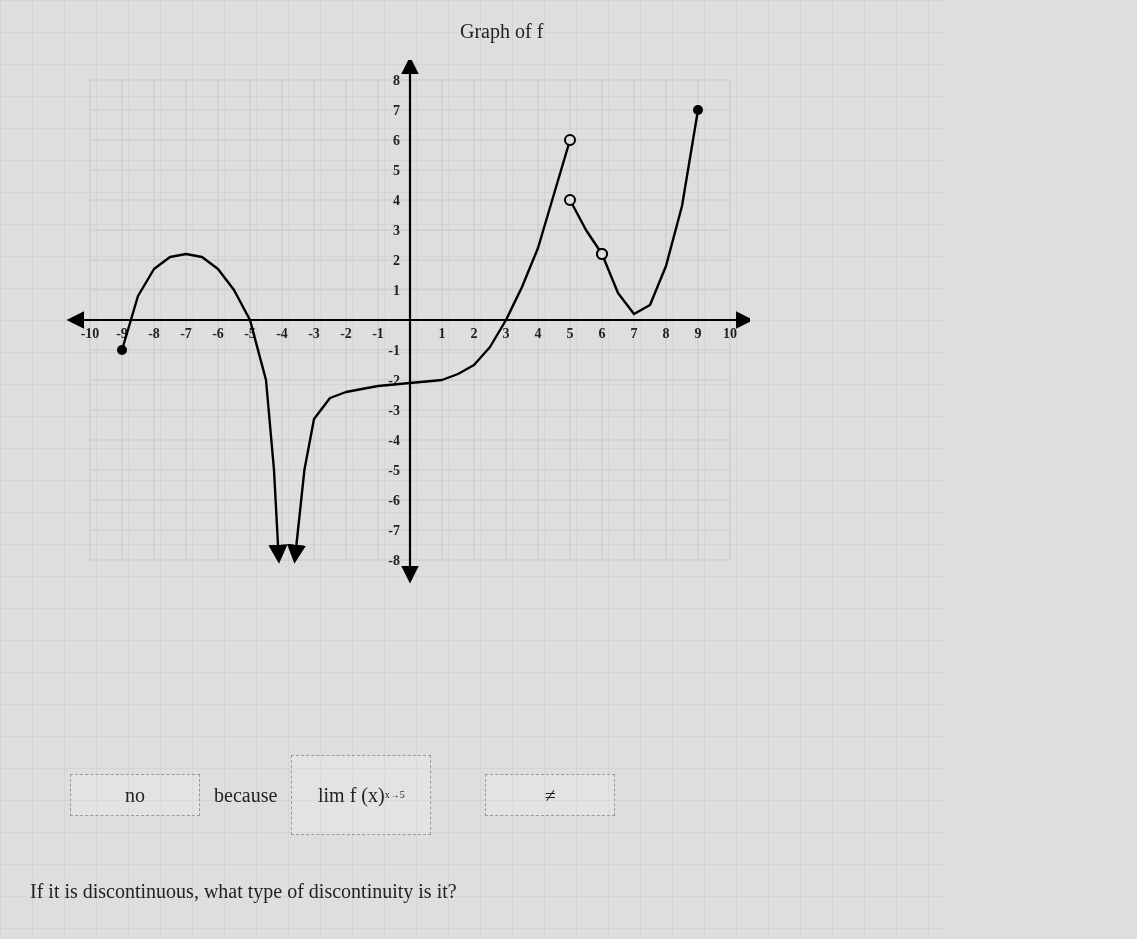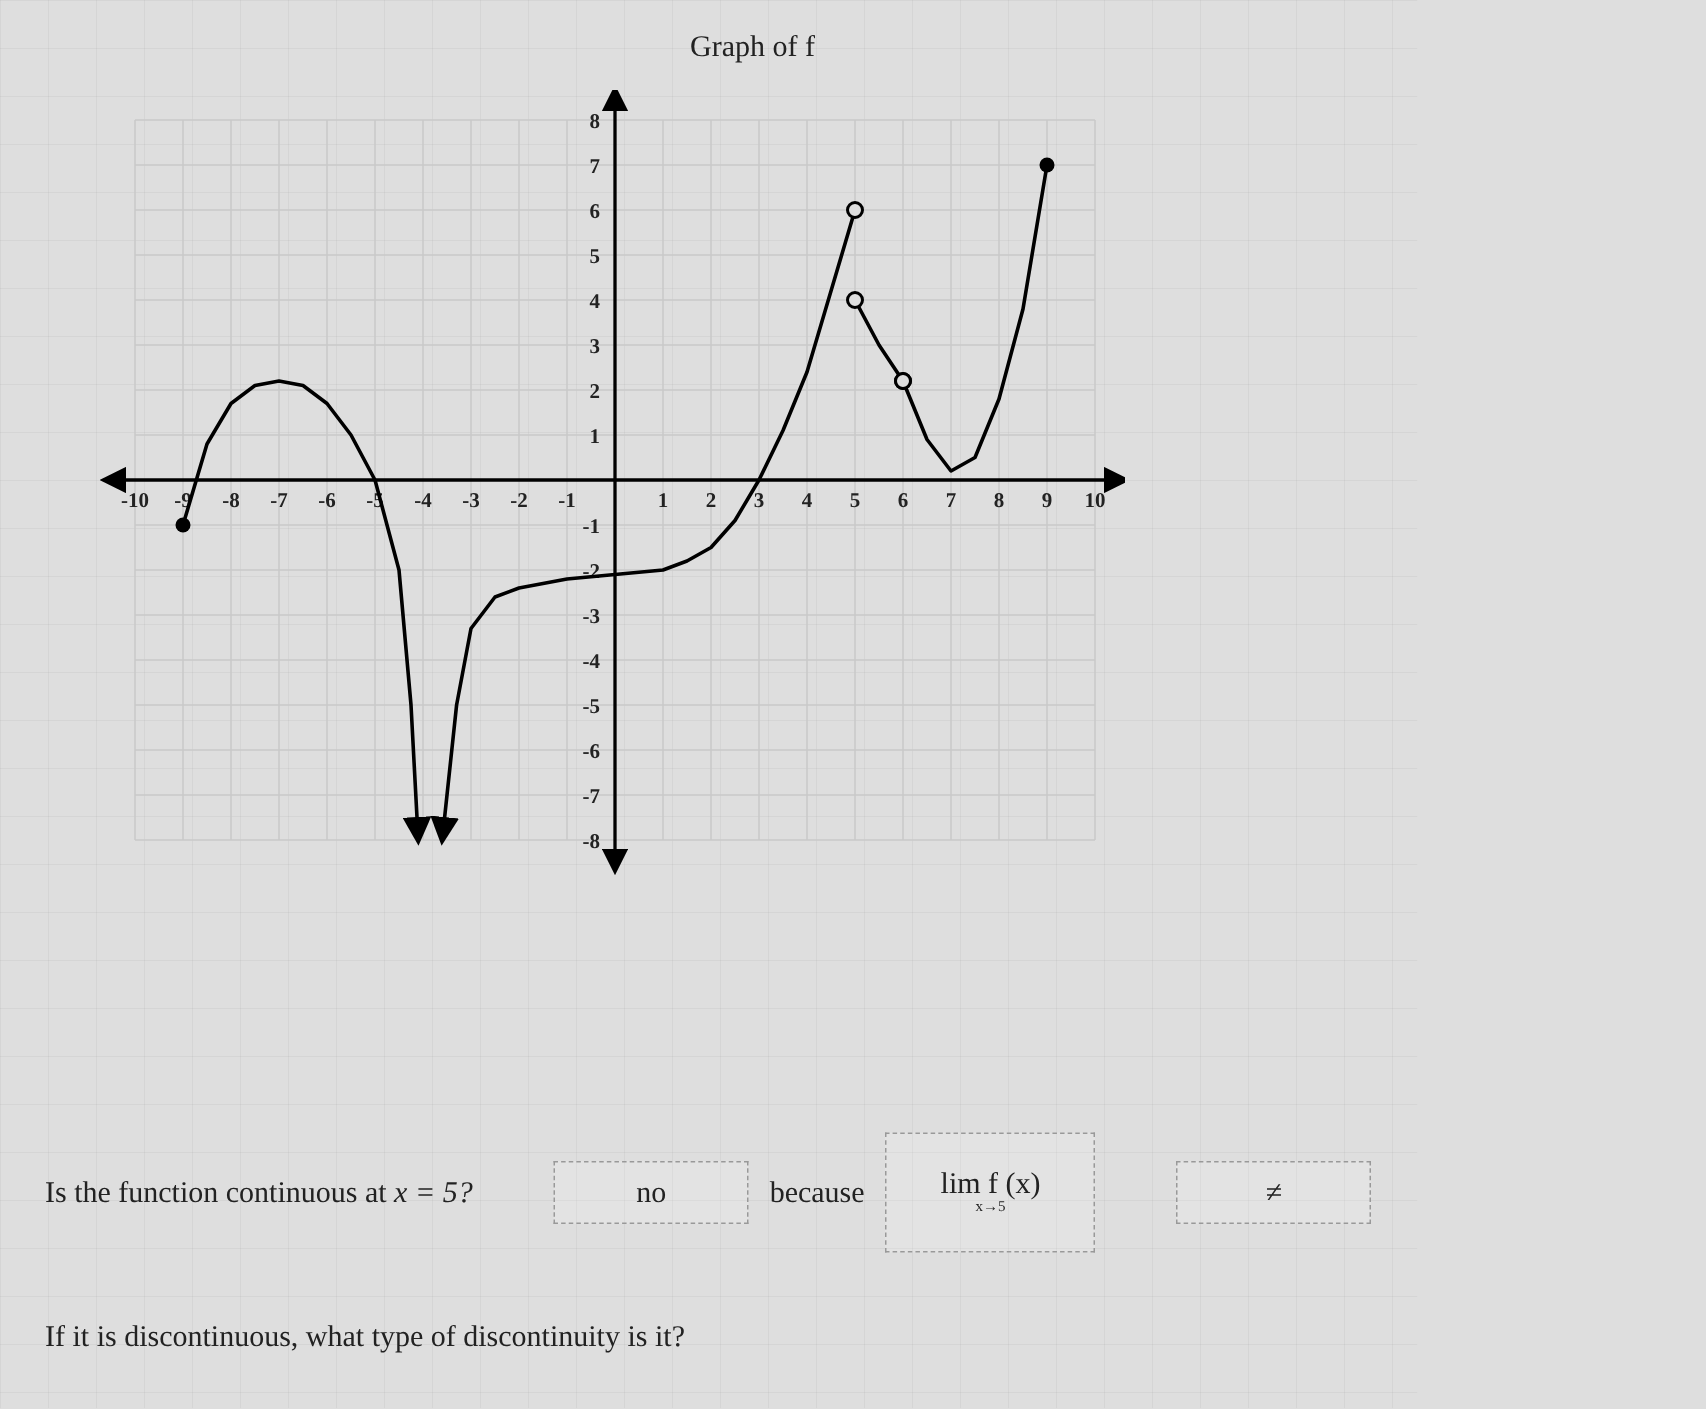--- a/index.html
+++ b/index.html
@@ -80,21 +80,21 @@
     justify-content: center;
   }
   .db-tall { min-height: 80px; }
   .db-med  { min-height: 42px; margin-left: 40px; }
   .db-short{ min-height: 36px; }
   .it { font-style: italic; }
 
   
   .lim-stack {
     display: flex;
-    flex-direction: column;
+    flex-direction: row;
     align-items: center;
     line-height: 1.05;
   }
   .lim-top { font-size: 20px; }
   .lim-sub { font-size: 10px; }
 </style>
 </head>
 <body>
 
 <div class="page">
@@ -198,23 +198,20 @@
         <path d="M 520.00 140.00 L 536.00 170.00 L 552.00 194.00 " fill="none" stroke="#000" stroke-width="2.4" stroke-linecap="round" stroke-linejoin="round"></path>
         <circle cx="520" cy="140" r="5" fill="#dedede" stroke="#000" stroke-width="2"></circle>
         <circle cx="552" cy="194" r="5" fill="#dedede" stroke="#000" stroke-width="2"></circle>
         <path d="M 552.00 194.00 L 568.00 233.00 L 584.00 254.00 L 600.00 245.00 L 616.00 206.00 L 632.00 146.00 L 648.00 50.00 " fill="none" stroke="#000" stroke-width="2.4" stroke-linecap="round" stroke-linejoin="round"></path>
         <circle cx="552" cy="194" r="5" fill="#dedede" stroke="#000" stroke-width="2"></circle>
         <circle cx="648" cy="50" r="5" fill="#000"></circle>
       </svg>
   </div>
 
   <div class="row1">
-    <span class="q-text">
-      <span>Is the function continuous at </span><span class="it">x = 5?</span>
-    </span>
 
     <div class="dashed-box db-med" style="min-width:130px;">
       <span>no</span>
     </div>
 
     <span class="q-text">because</span>
 
     <div class="dashed-box db-tall" style="min-width:140px;">
       <div class="lim-stack">
         <span class="lim-top">lim  f (x)</span>

